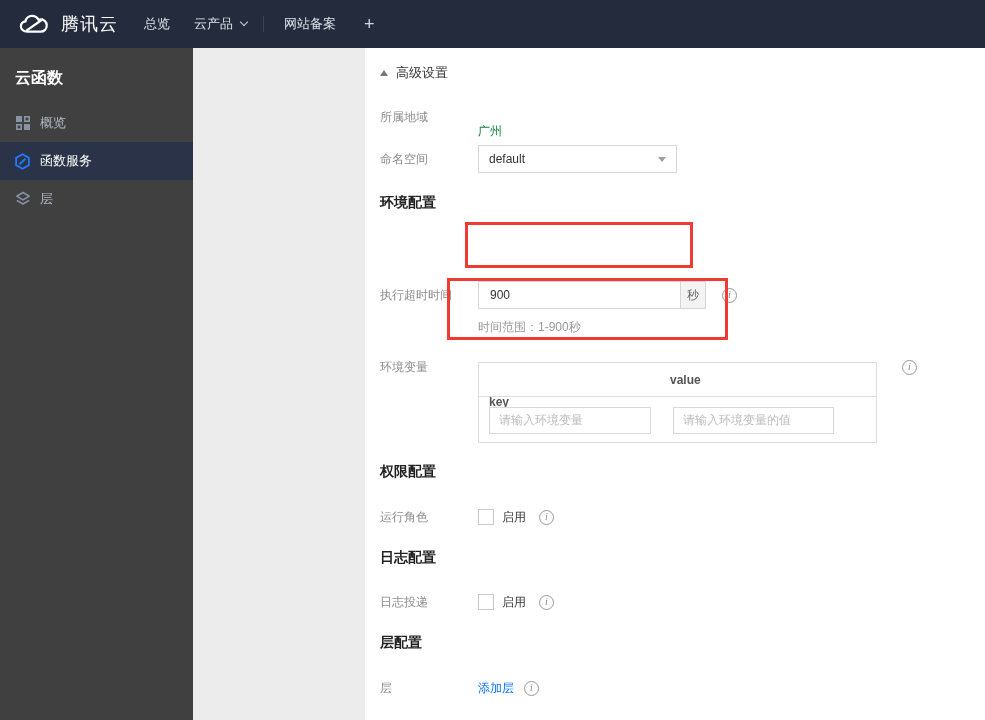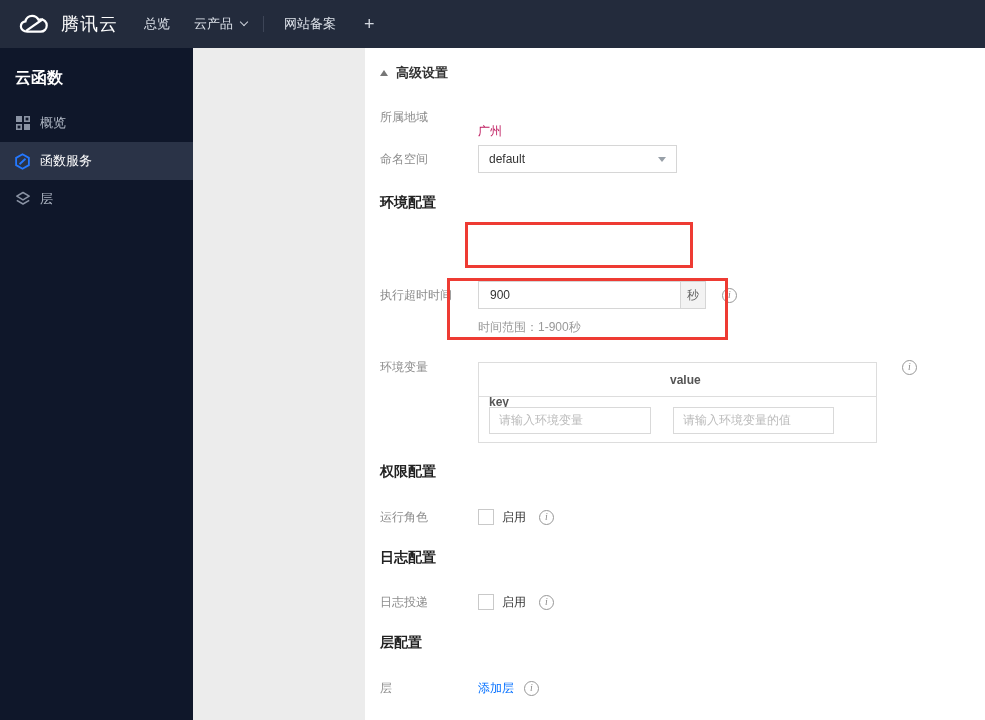--- a/index.html
+++ b/index.html
@@ -15,35 +15,35 @@
   .nav-items { display:flex; align-items:center; margin-left:26px; }
   .nav-item { color:#dde2ea; font-size:13px; cursor:pointer; display:flex; align-items:center; }
   .nav-item.m1 { margin-right:24px; }
   .nav-item.m2 { margin-right:16px; }
   .nav-caret { width:6px; height:6px; border-right:1.4px solid #cdd2db; border-bottom:1.4px solid #cdd2db;
                transform:rotate(45deg); margin-left:8px; margin-top:-4px; }
   .nav-divider { width:1px; height:16px; background:#3d4557; margin-right:20px; }
   .nav-plus { color:#d3d8e0; font-size:18px; font-weight:300; margin-left:28px; cursor:pointer; }
 
   
-  .sidebar { position:absolute; top:48px; left:0; width:193px; height:672px; background:#0f172a; }
+  .sidebar { position:absolute; top:48px; left:0; width:193px; height:672px; background:#404040; }
   .side-title { color:#ffffff; font-size:16px; font-weight:bold; padding:20px 0 0 15px; height:36px; }
   .side-items { margin-top:20px; }
   .side-item { height:38px; display:flex; align-items:center; padding-left:14px;
                font-size:13px; color:#b3bbc8; cursor:pointer; }
   .side-item.active { background:#2a3347; color:#ffffff; }
   .side-icon { width:17px; height:17px; margin-right:9px; display:flex; align-items:center; justify-content:center; }
 
   
   .gutter { position:absolute; top:48px; left:193px; width:172px; height:672px; background:#ececec; }
   .content { position:absolute; top:48px; left:365px; width:620px; height:672px; background:#fff; }
 
   .row { position:absolute; left:15px; display:flex; align-items:center; }
   .lbl { width:98px; font-size:12px; color:#8c8c8c; flex-shrink:0; }
-  .val { font-size:12px; color:#be185d;margin-top:28px; }
+  .val { font-size:12px; color:#15803d;margin-top:28px; }
   .sec { font-size:14px; font-weight:bold; color:#222; }
 
   .tri-up { width:0; height:0; border-left:4px solid transparent; border-right:4px solid transparent;
             border-bottom:6px solid #777; margin-right:8px; }
   .adv-label { font-size:13px; color:#333; }
 
   .dropdown { width:199px; height:28px; border:1px solid #d6d6d6; background:#fff; cursor:pointer;
               display:flex; align-items:center; justify-content:space-between; padding:0 10px; }
   .dropdown .dtext { font-size:12px; color:#333; }
   .dd-caret { width:0; height:0; border-left:4px solid transparent; border-right:4px solid transparent;
@@ -145,21 +145,21 @@
       </span>
       <span>层</span>
     </div>
   </div>
 </div>
 
 <div class="gutter"></div>
 
 <div class="content">
 
-  <div class="row" style="top:15px; height:20px;font-weight:bold;">
+  <div class="row" style="top:15px; height:20px;">
     <span class="tri-up"></span>
     <span class="adv-label">高级设置</span>
   </div>
 
   <div class="row" style="top:59px; height:20px;">
     <span class="lbl">所属地域</span>
     <span class="val">广州</span>
   </div>
 
   <div class="row" style="top:97px; height:28px;">

